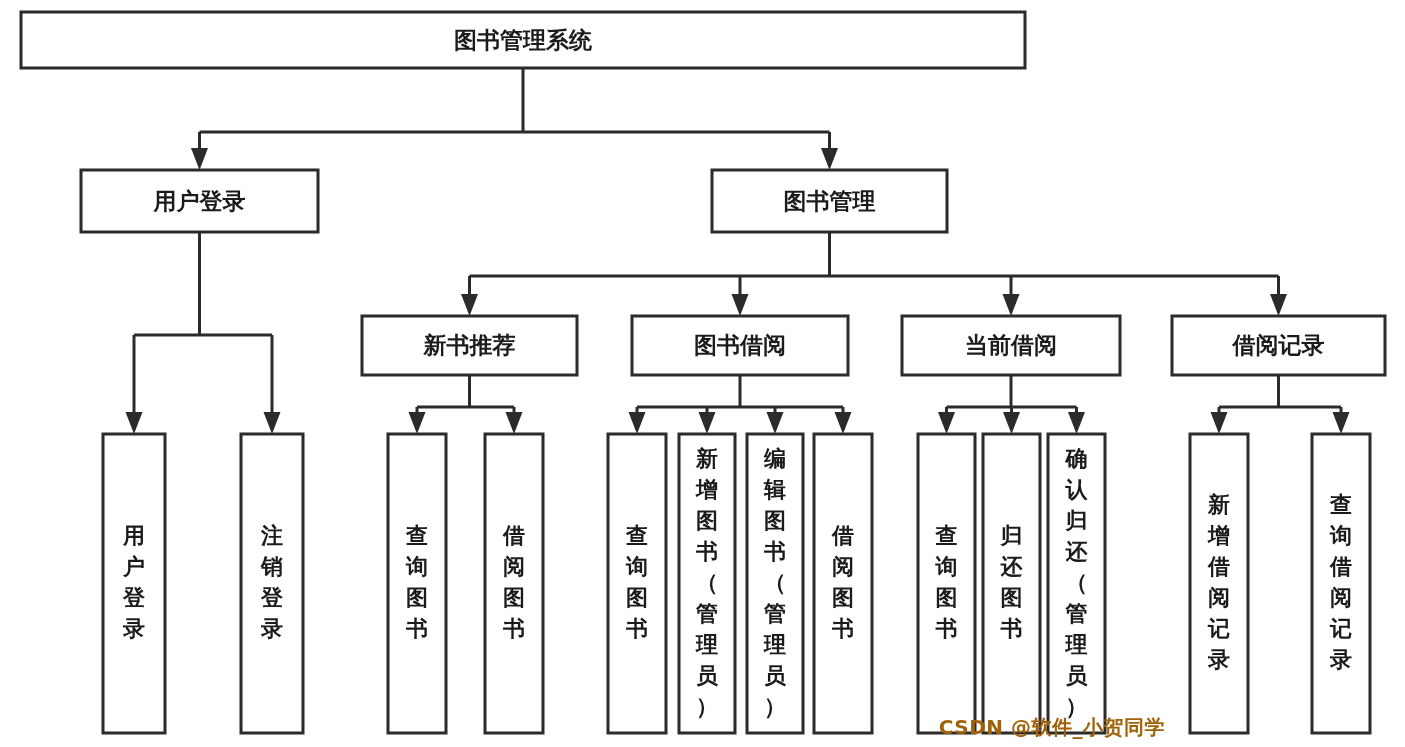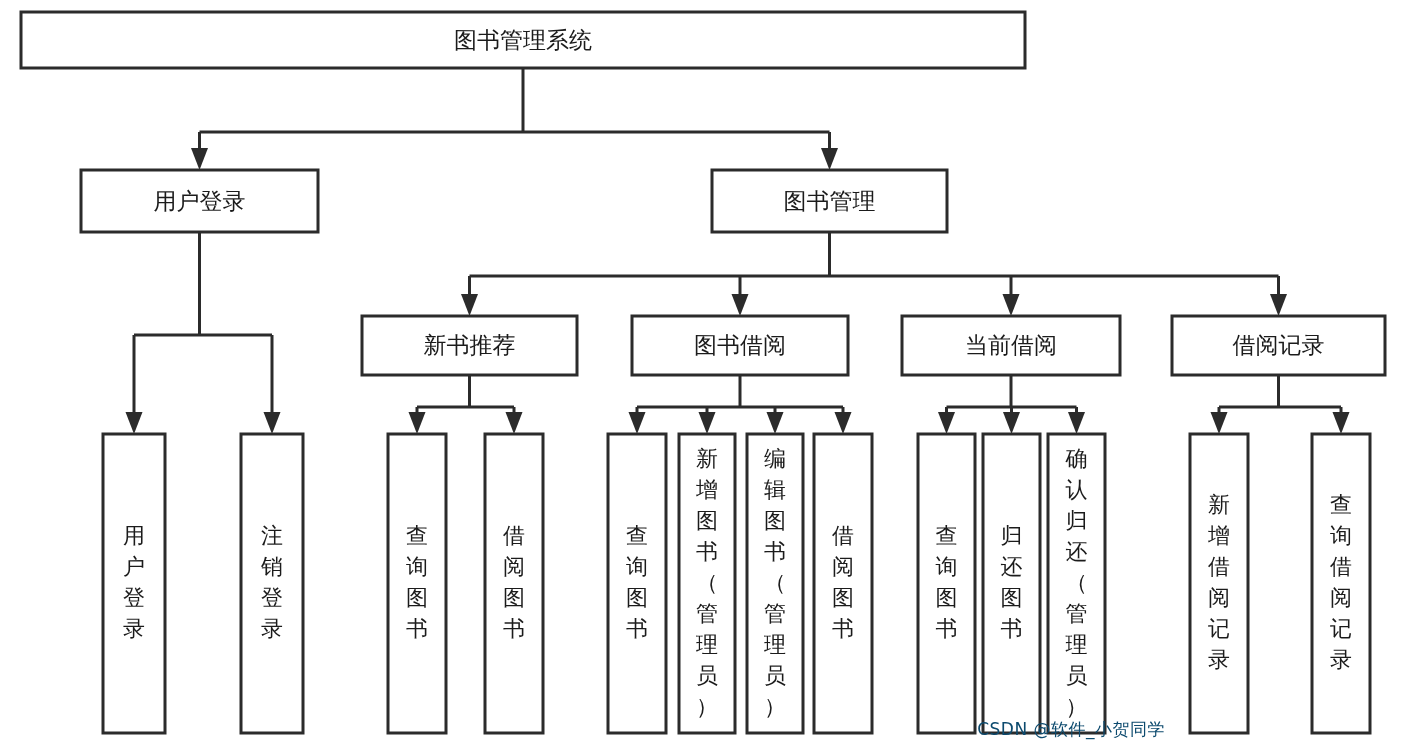--- a/index.html
+++ b/index.html
@@ -12,20 +12,21 @@
     width: 1405px;
     height: 747px;
     font-family: "DejaVu Sans", "Liberation Sans", sans-serif;
     overflow: hidden;
     position: relative;
   }
   #diagram-root {
     position: relative;
     width: 1177px;
     height: 747px;
+    font-weight: bold;
   }
   svg.diagram-canvas {
     display: block;
     width: 1405px;
     height: 747px;
   }
   .node-box {
     fill: #ffffff;
     stroke: #2b2b2b;
     stroke-width: 3;
@@ -52,22 +53,22 @@
     font-size: 22px;
     fill: #1b1b1b;
     text-anchor: middle;
     dominant-baseline: middle;
   }
   .watermark-text {
     position: absolute;
     right: 12px;
     bottom: 6px;
     font-family: "DejaVu Sans", "Liberation Sans", sans-serif;
-    font-size: 17px;
-    color: #0c4a6e;
+    font-size: 20px;
+    color: #a16207;
     white-space: nowrap;
     letter-spacing: 0.5px;
     pointer-events: none;
   }
 </style>
 </head>
 <body>
 
 <div id="diagram-root">
   <svg class="diagram-canvas" viewBox="0 0 1405 747" xmlns="http://www.w3.org/2000/svg">

